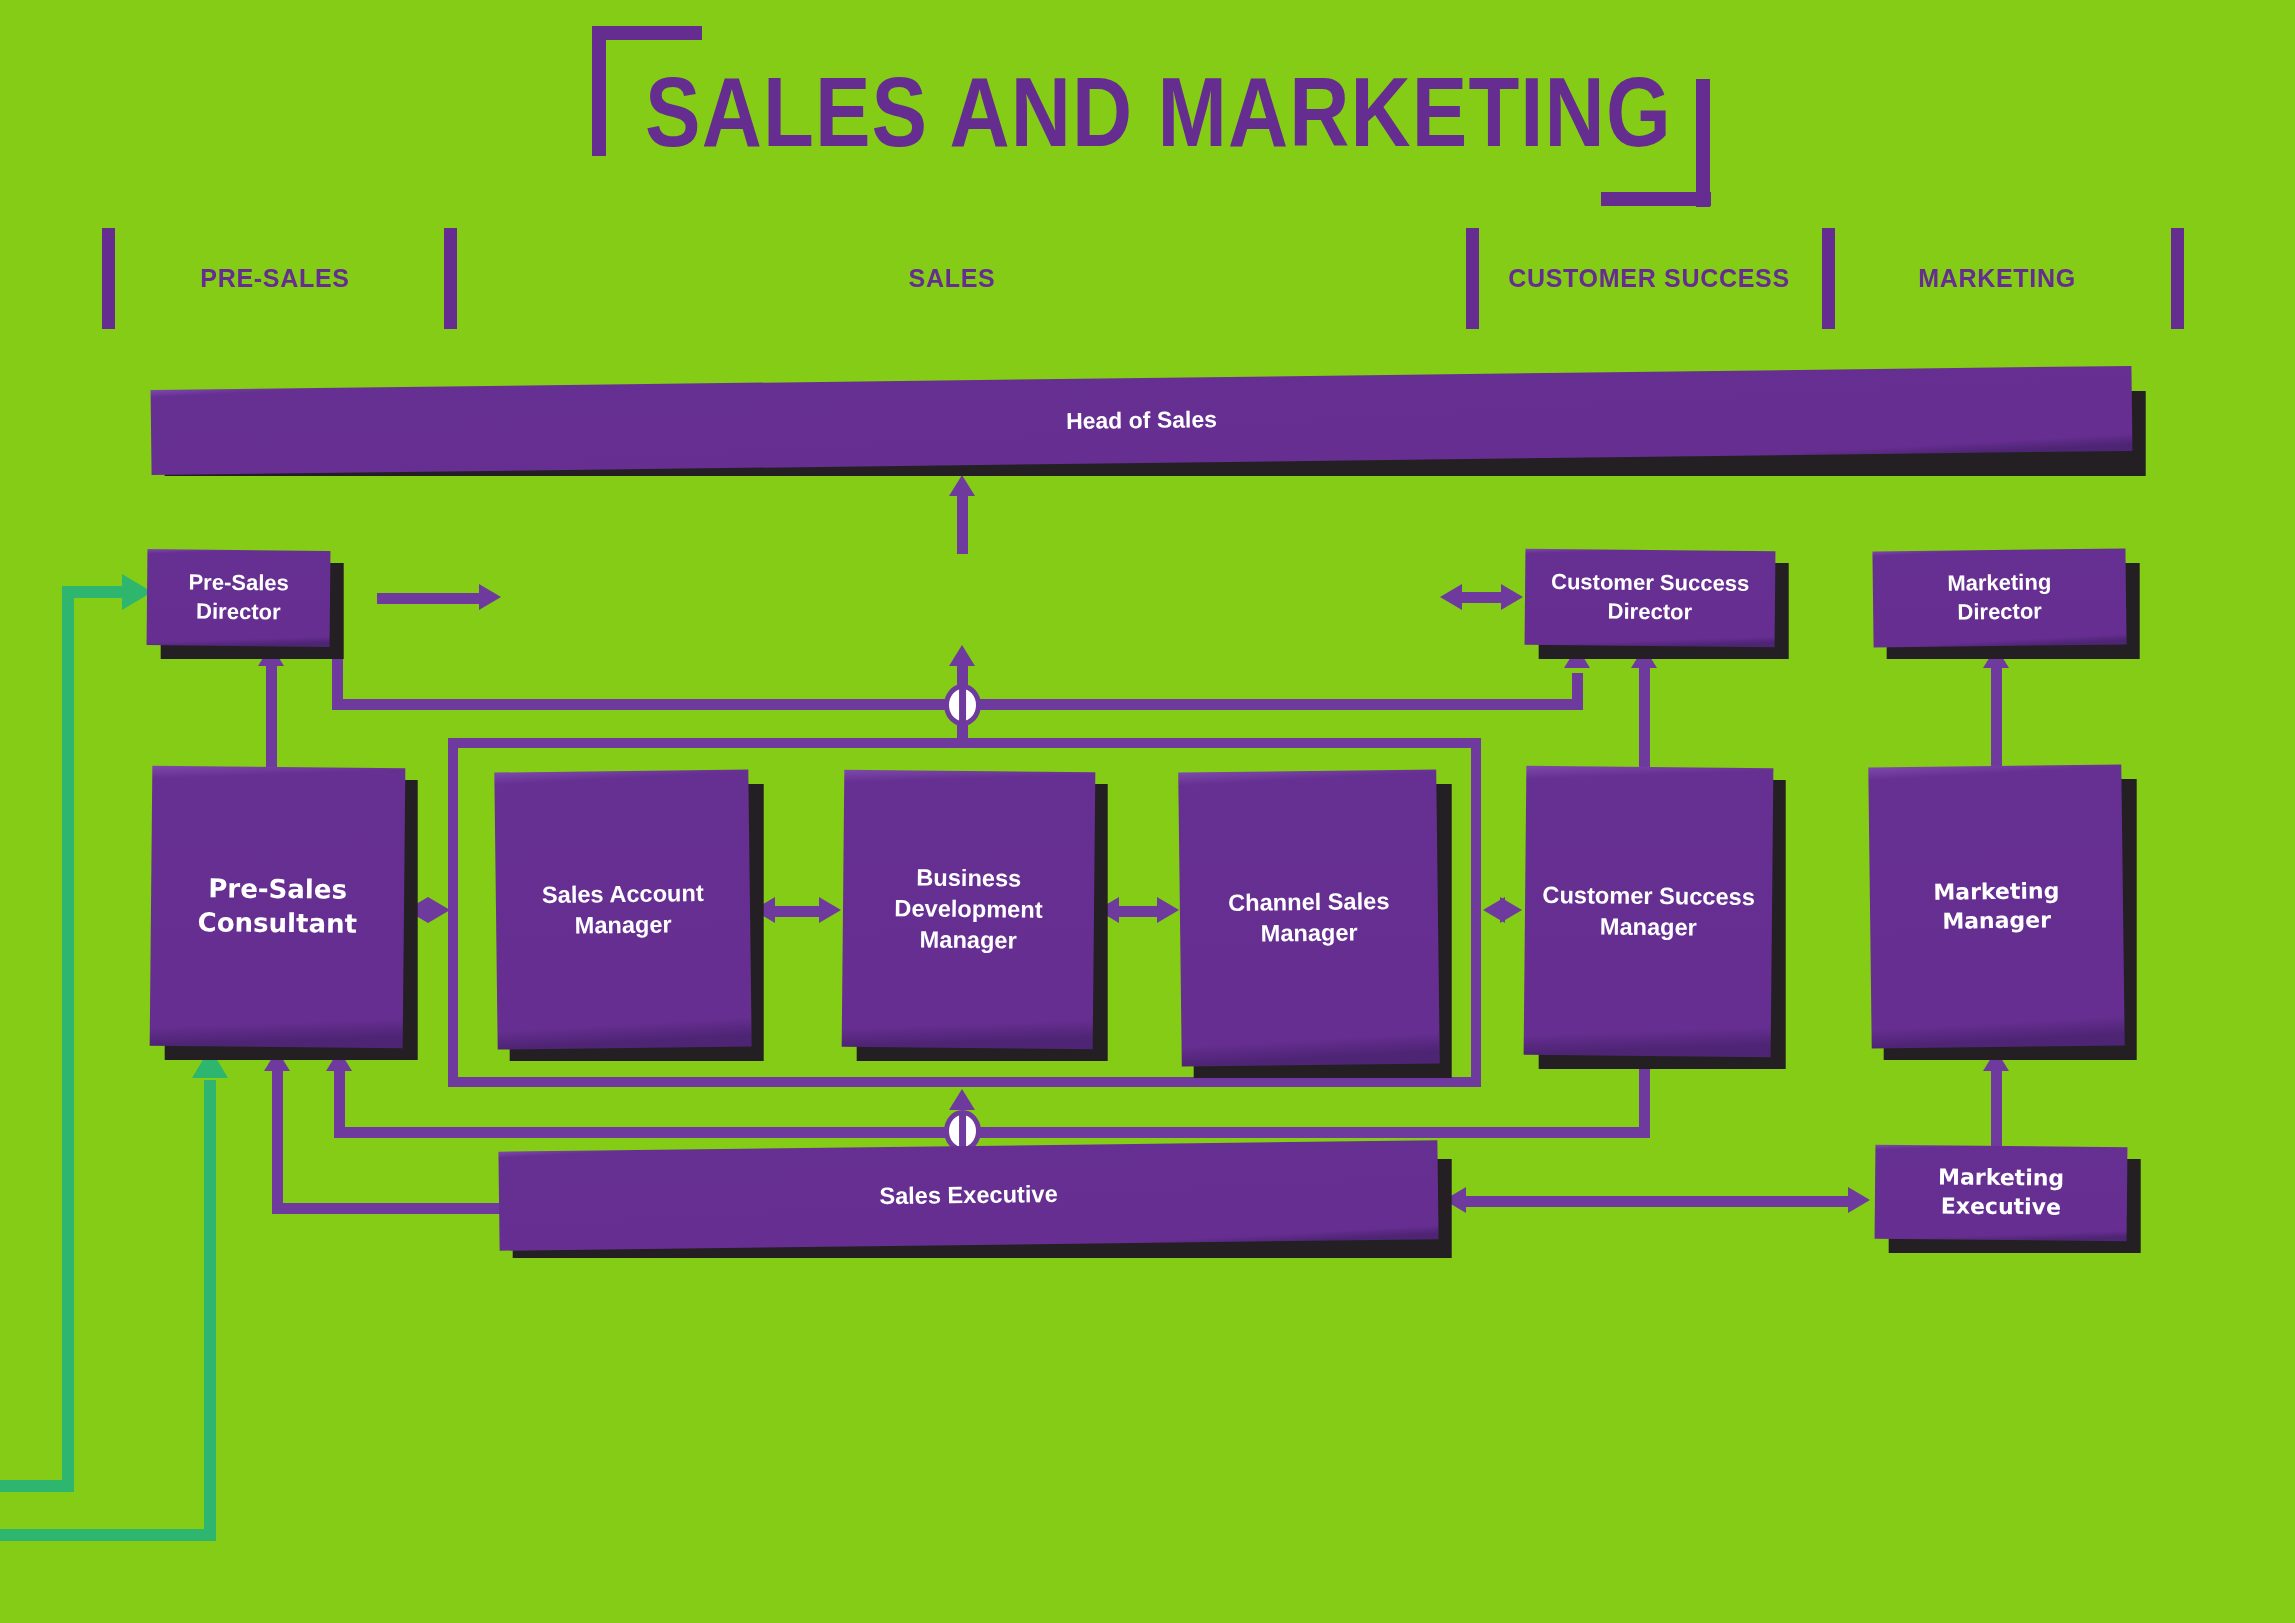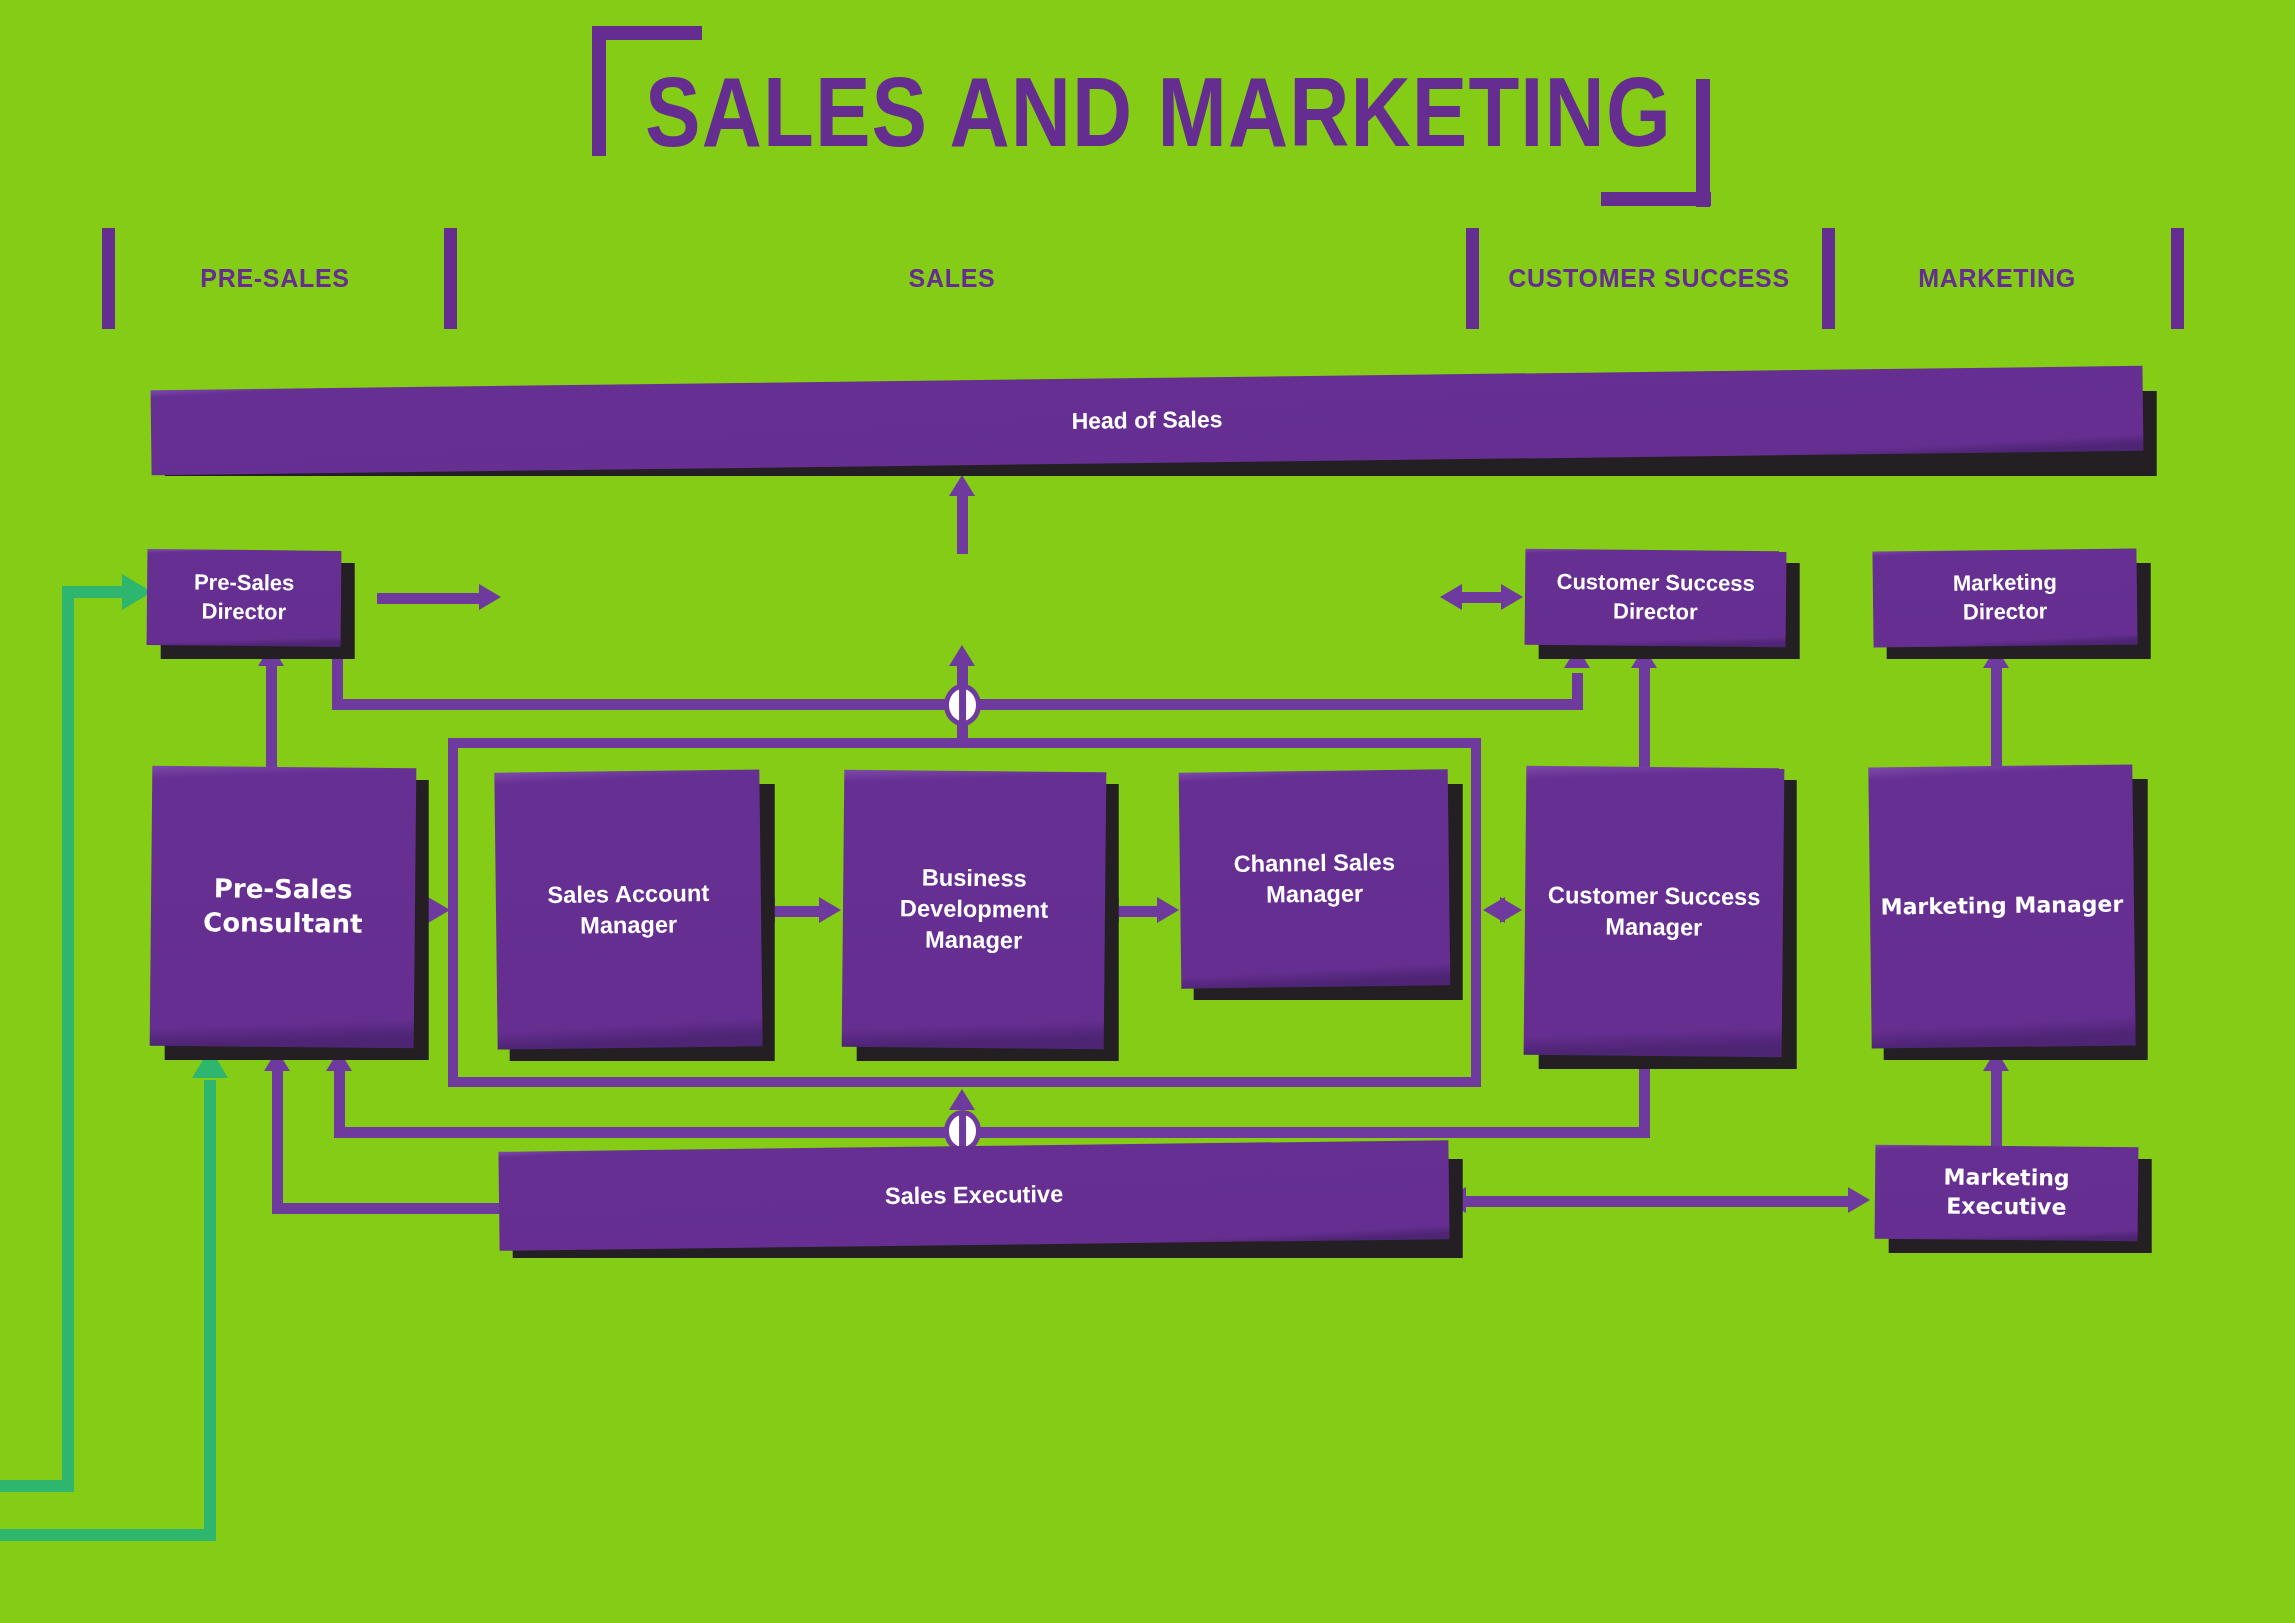--- a/index.html
+++ b/index.html
@@ -11,21 +11,21 @@
          letter-spacing:1.3px;white-space:nowrap;transform:scaleX(0.85);transform-origin:left top;
          line-height:1.0;}
   .tbar{position:absolute;background:#662d91;}
 
   
   .colhead{position:absolute;transform:translateX(-50%);color:#662d91;font-weight:bold;
            font-size:25px;letter-spacing:0.7px;white-space:nowrap;top:264px;}
   .colbar{position:absolute;width:13px;height:101px;top:228px;background:#662d91;}
 
   
-  .node{position:absolute;padding-left:11px;}
+  .node{position:absolute;}
   .node .sh{position:absolute;inset:0;background:#231f22;transform:translate(13.7px,13px);}
   .node .face{position:absolute;inset:0;display:flex;align-items:center;justify-content:center;
         text-align:center;color:#ffffff;font-weight:bold;padding:3.9px 9.2px;box-sizing:border-box;
         background:linear-gradient(177.5deg,#7c4aa9 0%,#662f92 4.5%,#652e90 90%,#4e2474 96%,#4e2474 100%);}
   .node .face span{white-space:pre-line;line-height:1.3;}
   .r1 .face{transform:rotate(-0.7deg);}
   .r2 .face{transform:rotate(0.55deg);}
   .f35 .face{font-size:23px;} .f34 .face{font-size:22px;} .f36 .face{font-size:23.6px;}
   .chunky .face{font-family:"DejaVu Sans",sans-serif;}
   .f40 .face{font-size:26px;}
@@ -230,21 +230,21 @@
 
   <div class="node r2 f36" style="left:843px;top:771px;width:251px;height:277px;">
     <div class="sh"></div>
     <div class="face">
         <span>Business
 Development
 Manager</span>
       </div>
   </div>
 
-  <div class="node r1 f36" style="left:1180px;top:771px;width:258px;height:216px;">
+  <div class="node r1 f36" style="left:1180px;top:771px;width:258px;height:294px;">
     <div class="sh"></div>
     <div class="face">
         <span>Channel Sales
 Manager</span>
       </div>
   </div>
 
   <div class="node r2 f36" style="left:1525px;top:767px;width:247px;height:289px;">
     <div class="sh"></div>
     <div class="face">

